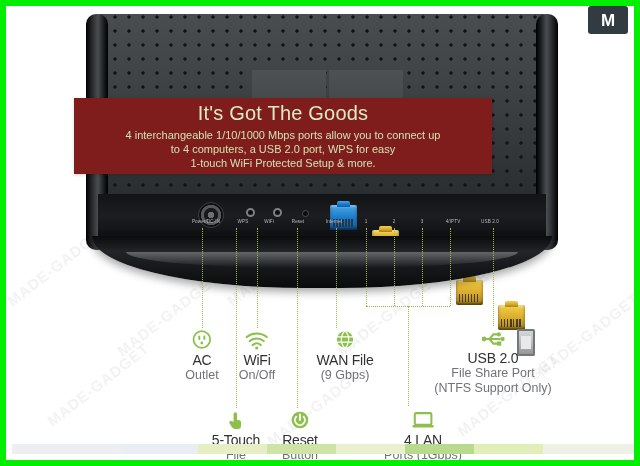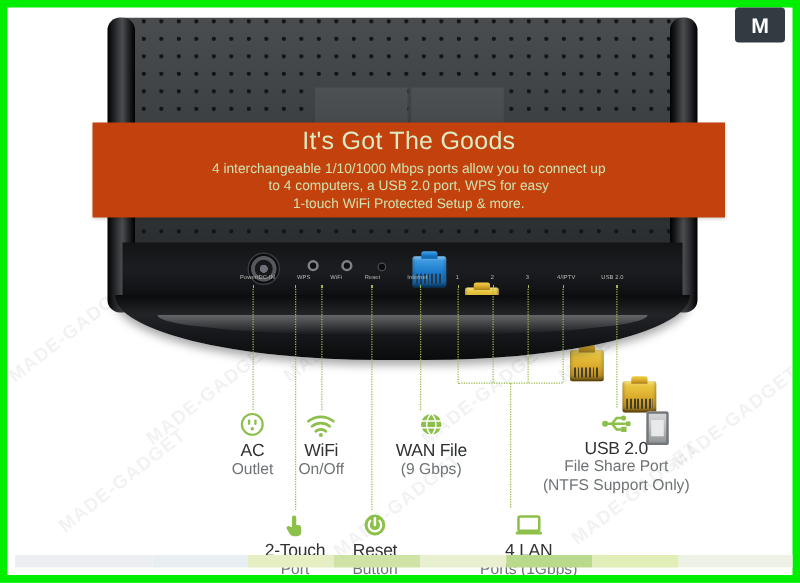--- a/index.html
+++ b/index.html
@@ -159,22 +159,22 @@
     color: #b9bcb6;
     letter-spacing: .1px;
     white-space: nowrap;
     transform: translateX(-50%);
   }
 
   
   .banner {
     position: absolute;
     left: 68px; top: 92px;
-    width: 506px; height: 76px;
-    background: #c2410c;
+    width: 418px; height: 76px;
+    background: #7f1d1d;
     z-index: 8;
     text-align: center;
     color: #d9e9bd;
     box-shadow: 0 1px 3px rgba(0,0,0,.18);
   }
   .banner-title {
     font-size: 20px;
     font-weight: 400;
     color: #dcebc3;
     padding-top: 4px;
@@ -384,22 +384,22 @@
       </div>
 
       <div class="item" style="left:230px; top:402px;">
         <div class="ico">
           <svg width="19" height="20" viewBox="0 0 20 22">
             <path d="M7 13 V4.5 a1.9 1.9 0 0 1 3.8 0 V11 h1.4 a3 3 0 0 1 3 3 v3.2
                      a3.6 3.6 0 0 1 -3.6 3.6 H8.4 a4 4 0 0 1 -3.4 -2 L2.4 14.4
                      a1.7 1.7 0 0 1 2.7 -2 Z" fill="#8CC04A"></path>
           </svg>
         </div>
-        <div class="ttl">2-Touch</div>
-        <div class="sub">Port</div>
+        <div class="ttl">5-Touch</div>
+        <div class="sub">File</div>
       </div>
 
       <div class="item" style="left:294px; top:402px;">
         <div class="ico">
           <svg width="20" height="20" viewBox="0 0 24 24">
             <circle cx="12" cy="12" r="10" fill="#8CC04A"></circle>
             <path d="M12 5.5 V12" stroke="#ffffff" stroke-width="2.4" stroke-linecap="round"></path>
             <path d="M7.6 8 a6 6 0 1 0 8.8 0" fill="none" stroke="#ffffff" stroke-width="2.2" stroke-linecap="round"></path>
           </svg>
         </div>

